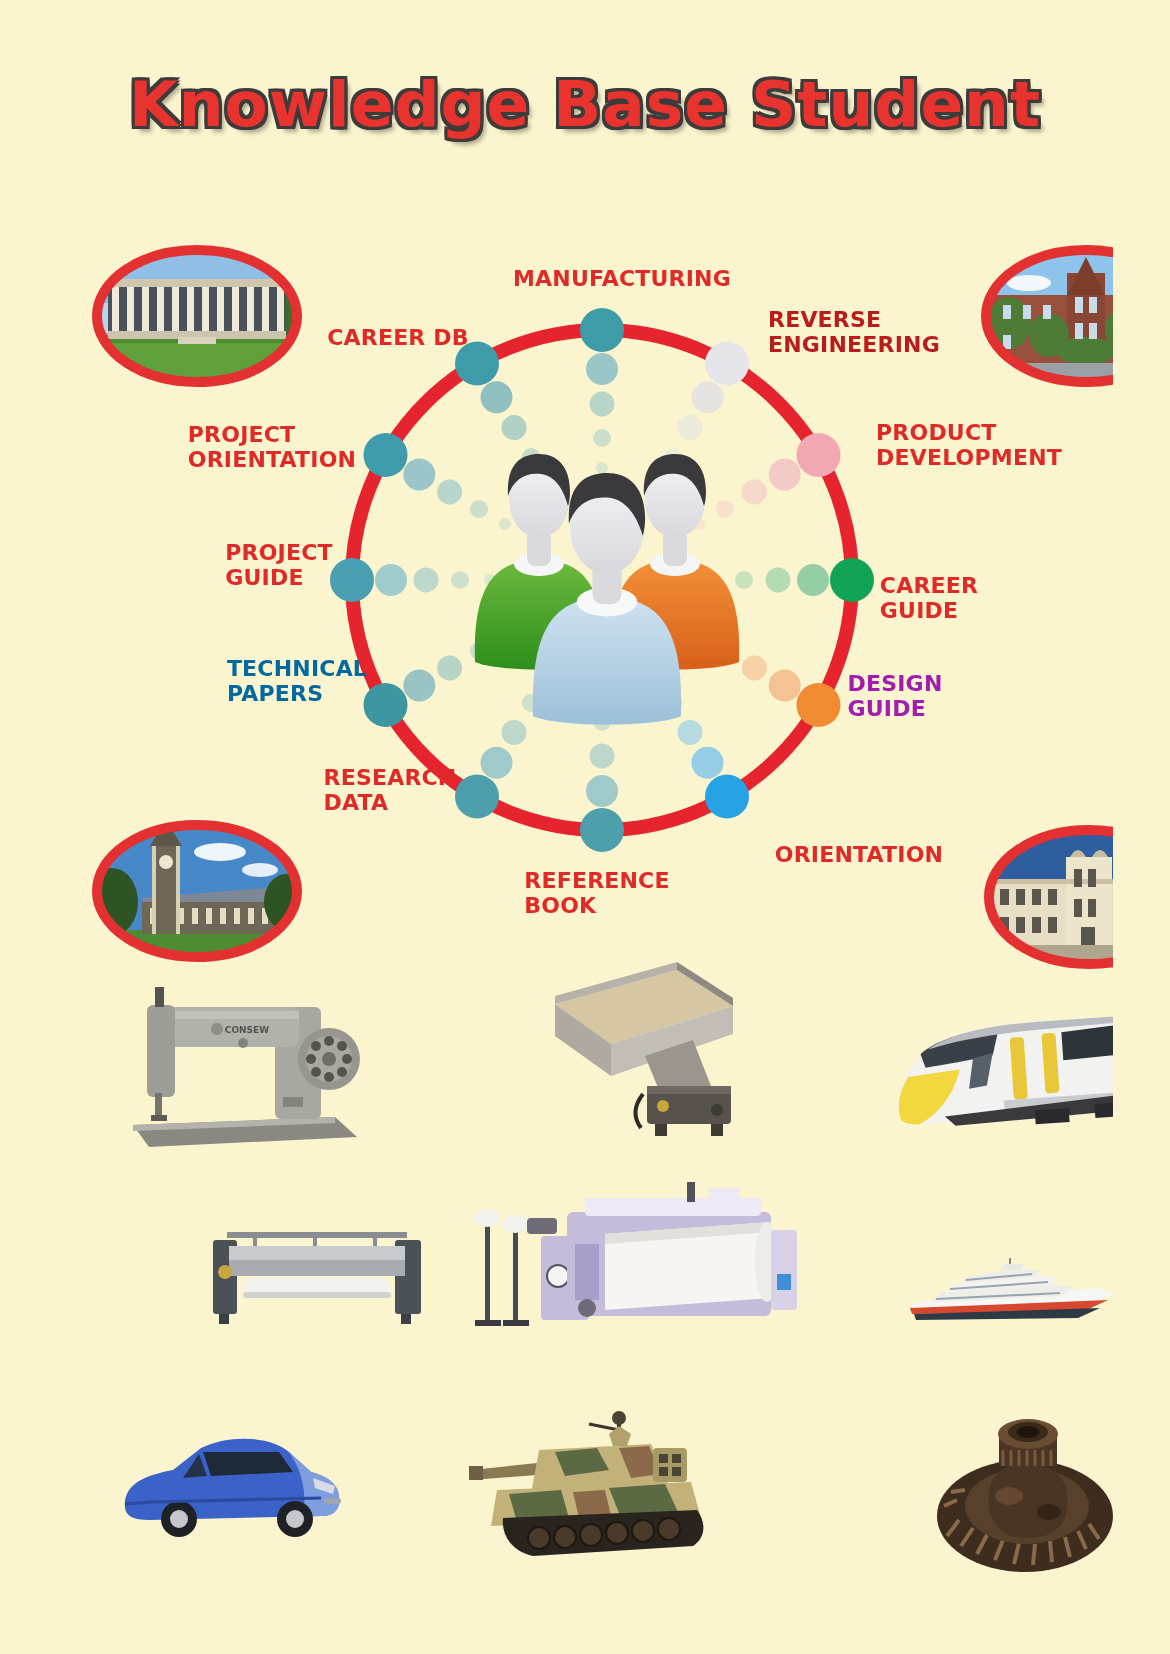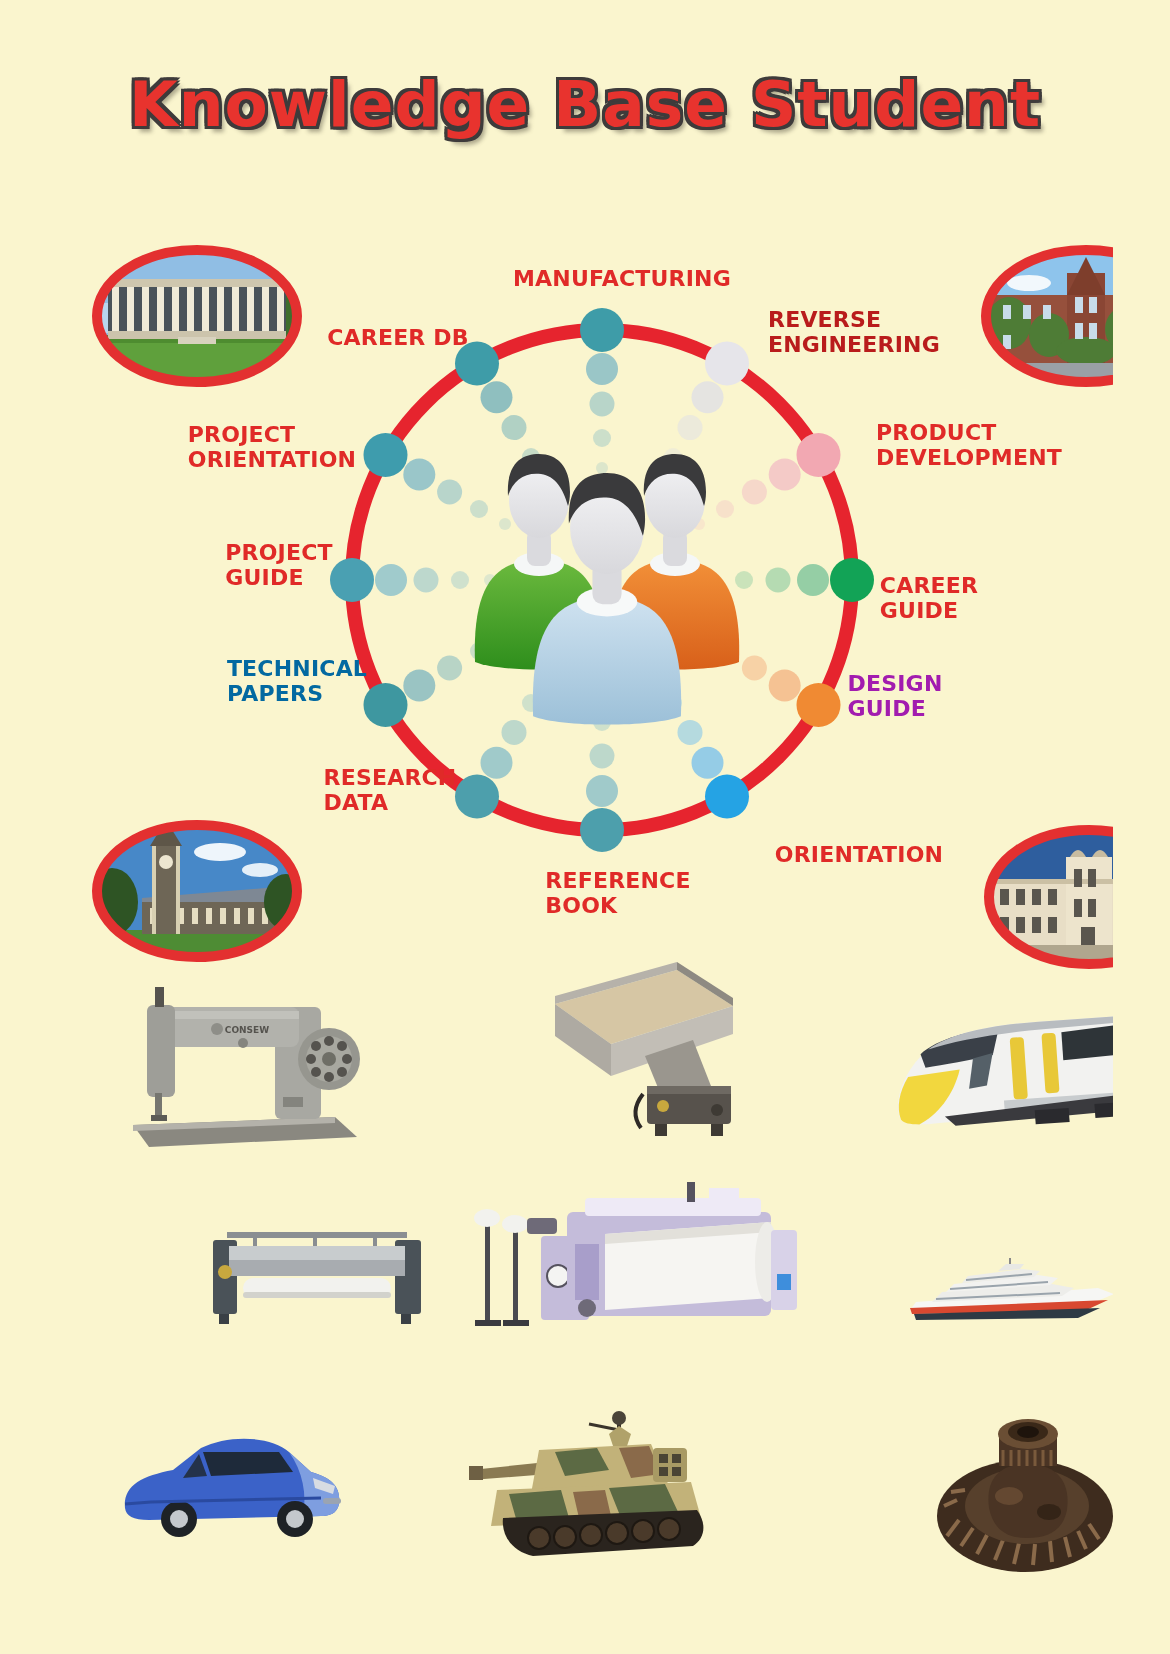--- a/index.html
+++ b/index.html
@@ -489,21 +489,21 @@
 <div class="node-label" style="left: 565px; top: 279px; color: rgb(224, 42, 40);">MANUFACTURING</div>
     <div class="node-label" style="left: 797px; top: 332px; color: #b91c1c;">REVERSE
 ENGINEERING</div>
     <div class="node-label" style="left: 888px; top: 445px; color: rgb(224, 42, 40); margin-left: 24px;">PRODUCT
 DEVELOPMENT</div>
     <div class="node-label" style="left: 872px; top: 562px; color: rgb(224, 42, 40); margin-top: 36px;">CAREER
 GUIDE</div>
     <div class="node-label" style="left: 838px; top: 696px; color: #a21caf;">DESIGN
 GUIDE</div>
     <div class="node-label" style="left: 802px; top: 855px; color: rgb(224, 42, 40);">ORIENTATION</div>
-    <div class="node-label" style="left: 561px; top: 893px; color: rgb(224, 42, 40);">REFERENCE
+    <div class="node-label" style="left: 540px; top: 893px; color: rgb(224, 42, 40);">REFERENCE
 BOOK</div>
     <div class="node-label" style="left: 333px; top: 790px; color: rgb(224, 42, 40);">RESEARCH
 DATA</div>
     <div class="node-label" style="left: 240px; top: 681px; color: #0369a1;">TECHNICAL
 PAPERS</div>
     <div class="node-label" style="left: 222px; top: 565px; color: rgb(224, 42, 40);">PROJECT
 GUIDE</div>
     <div class="node-label" style="left: 215px; top: 447px; color: rgb(224, 42, 40);">PROJECT
 ORIENTATION</div>
     <div class="node-label" style="left: 341px; top: 338px; color: rgb(224, 42, 40);">CAREER DB</div>

